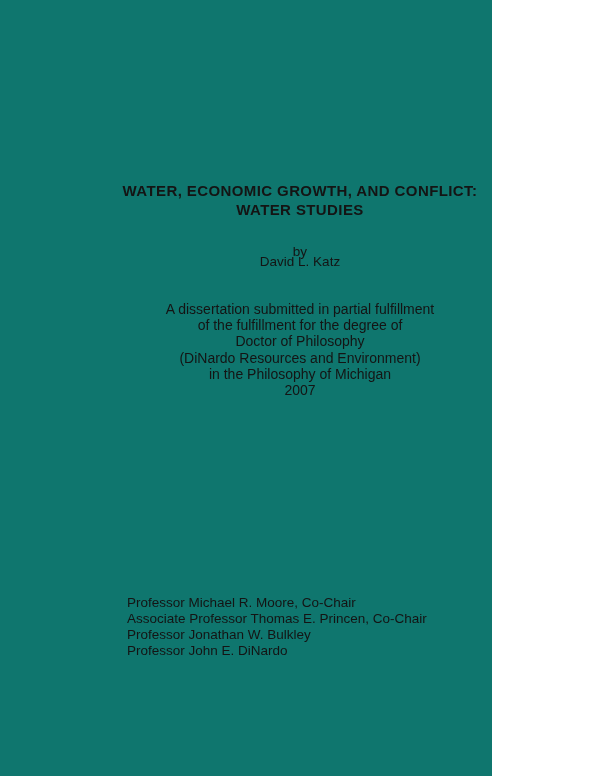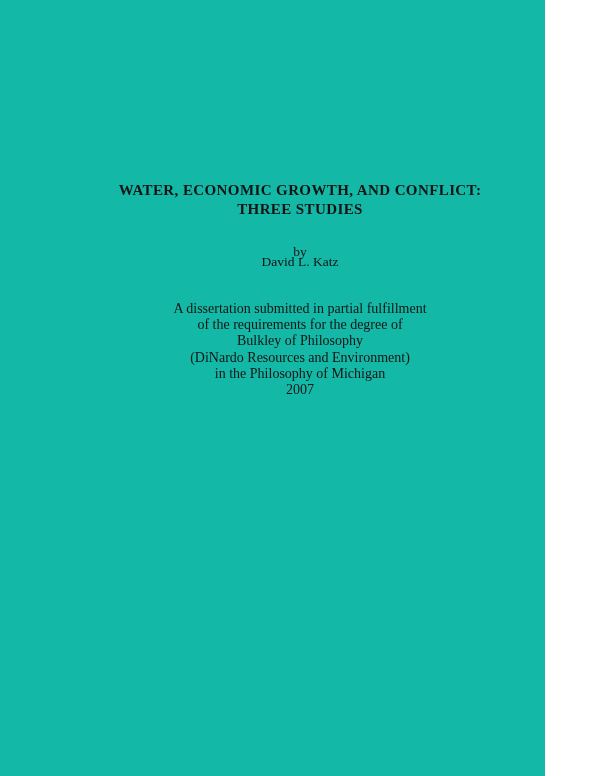--- a/index.html
+++ b/index.html
@@ -2,24 +2,24 @@
 <html><head>
 <meta charset="utf-8">
 <style>
   html, body {
     margin: 0;
     padding: 0;
     background: #ffffff;
   }
   .page {
     position: relative;
-    width: 545px;
+    width: 492px;
     height: 776px;
-    background: #14b8a6;
-    font-family: Liberation Serif, serif;
+    background: #0f766e;
+    font-family: Liberation Sans, sans-serif;
     color: #141414;
     overflow: hidden;
   }
   .centered-block {
     position: absolute;
     left: 0;
     width: 600px;
     text-align: center;
   }
   .title-block {
@@ -62,32 +62,38 @@
     white-space: nowrap;
   }
 </style>
 </head>
 <body>
 
 <div class="page">
 
   <div class="centered-block title-block">
     <div class="line">WATER, ECONOMIC GROWTH, AND CONFLICT:</div>
-    <div class="line">THREE STUDIES</div>
+    <div class="line">WATER STUDIES</div>
   </div>
 
   <div class="centered-block byline-block">by</div>
 
   <div class="centered-block author-block">David L. Katz</div>
 
   <div class="centered-block statement-block">
     <div class="line">A dissertation submitted in partial fulfillment</div>
-    <div class="line">of the requirements for the degree of</div>
-    <div class="line">Bulkley of Philosophy</div>
+    <div class="line">of the fulfillment for the degree of</div>
+    <div class="line">Doctor of Philosophy</div>
     <div class="line">(DiNardo Resources and Environment)</div>
     <div class="line">in the Philosophy of Michigan</div>
     <div class="line">2007</div>
   </div>
 
   <div class="committee-block">
+    <div class="committee-members">
+      <div class="line">Professor Michael R. Moore, Co-Chair</div>
+      <div class="line">Associate Professor Thomas E. Princen, Co-Chair</div>
+      <div class="line">Professor Jonathan W. Bulkley</div>
+      <div class="line">Professor John E. DiNardo</div>
+    </div>
   </div>
 
 </div>
 
 </body></html>

